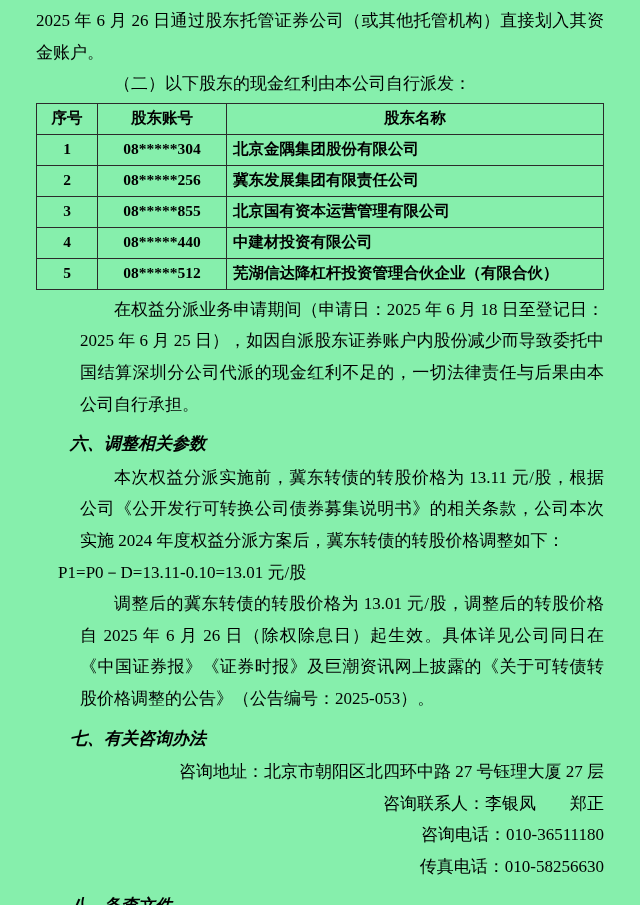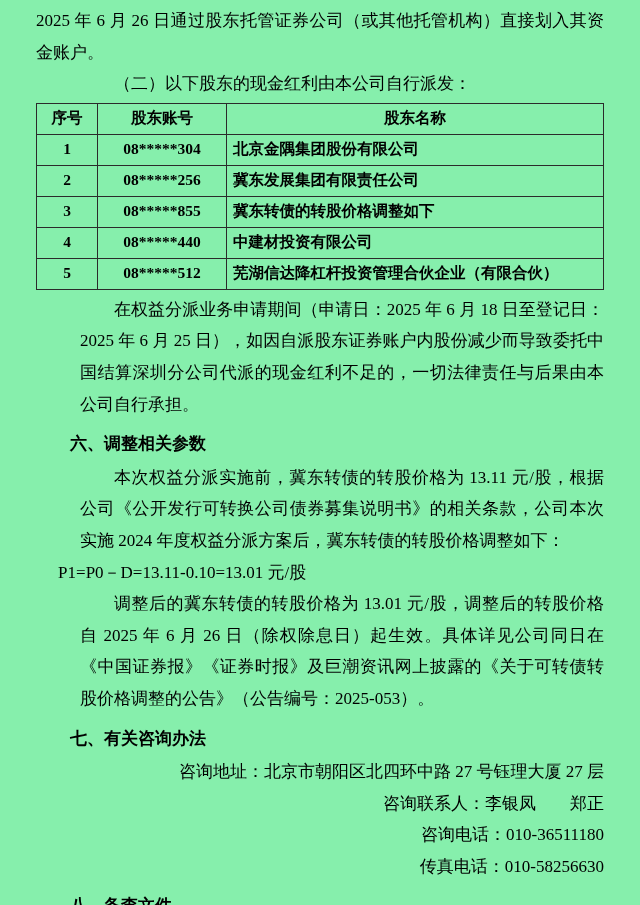--- a/index.html
+++ b/index.html
@@ -10,21 +10,21 @@
     font-family:"Liberation Serif","DejaVu Serif",serif;
     font-size:17px;line-height:31.6px;
     overflow:hidden;
   }
   p{margin:0;text-align:justify;text-justify:inter-ideograph;}
   .indent{text-indent:2em;margin-left:44px;}
   .formula{text-indent:1.3em;text-align:left;}
   .heading{
     margin:8px 0 2px 0;text-indent:2em;
     font-family:"Liberation Sans","DejaVu Sans",sans-serif;
-    font-weight:700;font-size:17px;line-height:31.6px;
+    font-weight:700;font-size:17px;line-height:31.6px;font-style:italic;
   }
   .contact-line{text-indent:1.3em;text-align:right;}
   table.sh-table{
     width:100%;border-collapse:collapse;margin:3px 0 4px 0;
     font-size:15.5px;line-height:1.2;
   }
   table.sh-table th,table.sh-table td{
     border:1px solid #2b2b2b;height:30px;padding:0 6px;
     font-weight:700;
   }
@@ -63,21 +63,21 @@
         <td class="l">北京金隅集团股份有限公司</td>
       </tr>
       <tr>
         <td class="c">2</td>
         <td class="c">08*****256</td>
         <td class="l">冀东发展集团有限责任公司</td>
       </tr>
       <tr>
         <td class="c">3</td>
         <td class="c">08*****855</td>
-        <td class="l">冀东转债的转股价格调整如下</td>
+        <td class="l">北京国有资本运营管理有限公司</td>
       </tr>
       <tr>
         <td class="c">4</td>
         <td class="c">08*****440</td>
         <td class="l">中建材投资有限公司</td>
       </tr>
       <tr>
         <td class="c">5</td>
         <td class="c">08*****512</td>
         <td class="l">芜湖信达降杠杆投资管理合伙企业（有限合伙）</td>

